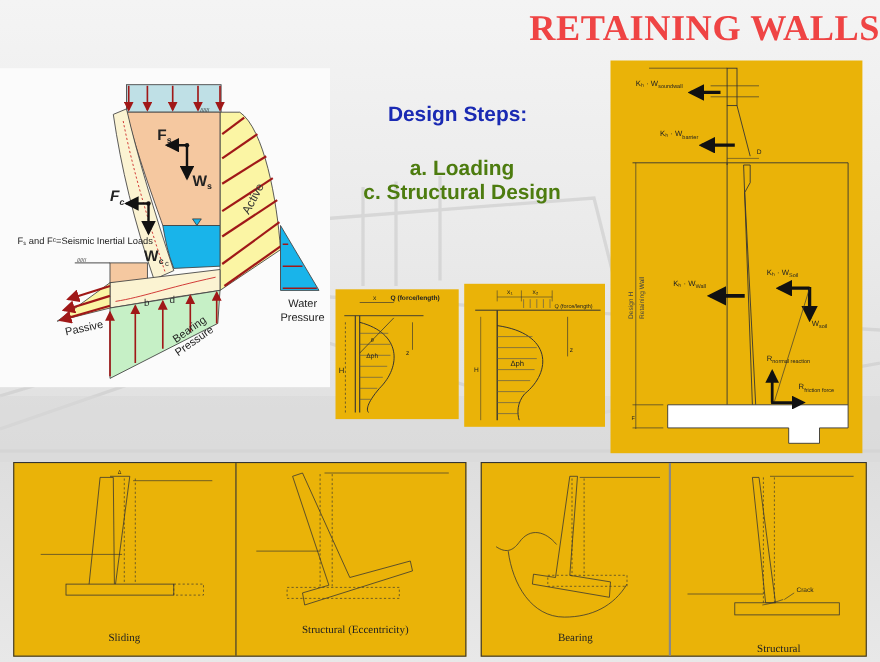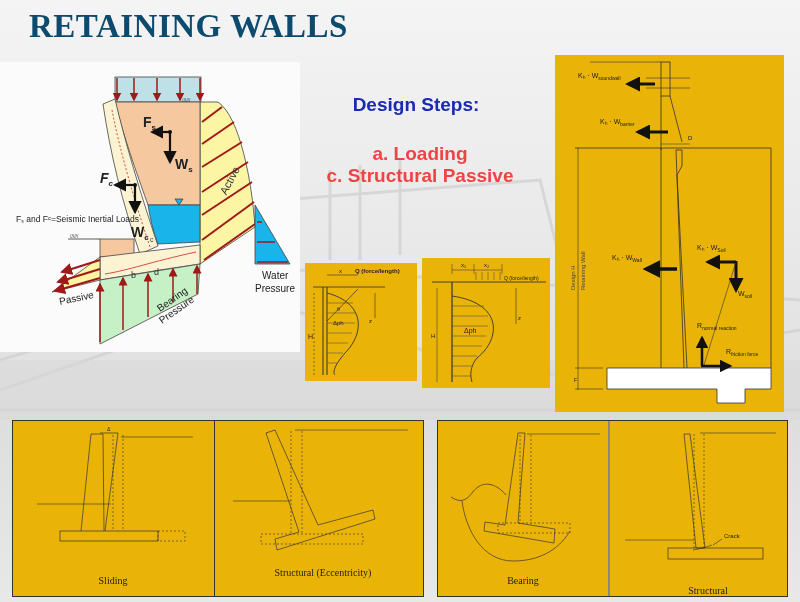--- a/index.html
+++ b/index.html
@@ -4,32 +4,32 @@
 <style>
   * { box-sizing: border-box; margin: 0; padding: 0; }
   html, body { width: 800px; height: 602px; overflow: hidden; }
   body {
     position: relative;
     background: linear-gradient(180deg, #f4f4f4 0%, #e9e9e9 40%, #dedede 70%, #e8e8e8 100%);
     font-family: "Liberation Sans", sans-serif;
   }
   .bg-decor { position: absolute; inset: 0; pointer-events: none; }
   .title {
-    position: absolute; left: 0; width: 800px; top: 8px; text-align: left;
+    position: absolute; left: 0; width: 800px; top: 8px; text-align: right;
     font-family: "Liberation Serif", serif; font-weight: bold; font-size: 33px;
-    color: #0c4a6e; letter-spacing: 0.5px; padding-left: 29px;
+    color: #ef4444; letter-spacing: 0.5px; padding-left: 29px;
   }
   .panel { position: absolute; background: #eab308; }
   .steps-head {
     position: absolute; left: 296px; top: 94px; width: 240px; text-align: center;
     font-weight: bold; font-size: 19px; color: #1a2ab3;
   }
   .steps-list {
     position: absolute; left: 300px; top: 143px; width: 240px; text-align: center;
-    font-weight: bold; font-size: 19px; color: #ef4444; line-height: 22px;
+    font-weight: bold; font-size: 19px; color: #4d7c0f; line-height: 22px;
   }
   .caption {
     position: absolute; font-family: "Liberation Serif", serif; font-size: 10px; color: #222;
     text-align: center;
   }
   svg text { font-family: "Liberation Sans", sans-serif; }
   .serif { font-family: "Liberation Serif", serif; }
 </style>
 </head>
 <body>
@@ -140,21 +140,21 @@
     <text x="160" y="310" font-size="10" fill="#222" transform="rotate(-35 160 310)">Bearing</text>
     <text x="162" y="322" font-size="10" fill="#222" transform="rotate(-35 162 322)">Pressure</text>
     <text x="262" y="277" font-size="10" fill="#222">Water</text>
     <text x="255" y="290" font-size="10" fill="#222">Pressure</text>
   </svg>
 </div>
 
 <div class="steps-head">Design Steps:</div>
 <div class="steps-list">
   <div>a.  Loading</div>
-  <div>c. Structural Passive</div>
+  <div>c. Structural Design</div>
 </div>
 
 <div class="panel" style="left:305px; top:263px; width:112px; height:118px;">
   <svg width="112" height="118" viewBox="0 0 112 118">
     <line x1="18" y1="24" x2="18" y2="112" stroke="#333" stroke-width="1"></line>
     <line x1="22" y1="24" x2="22" y2="112" stroke="#333" stroke-width="1"></line>
     <line x1="8" y1="24" x2="80" y2="24" stroke="#333" stroke-width="0.8"></line>
     <path d="M22 30 C60 40 60 70 40 90 C28 104 28 110 30 112" fill="none" stroke="#333" stroke-width="0.9"></path>
     <g stroke="#555" stroke-width="0.6">
       <line x1="22" y1="40" x2="48" y2="40"></line>

